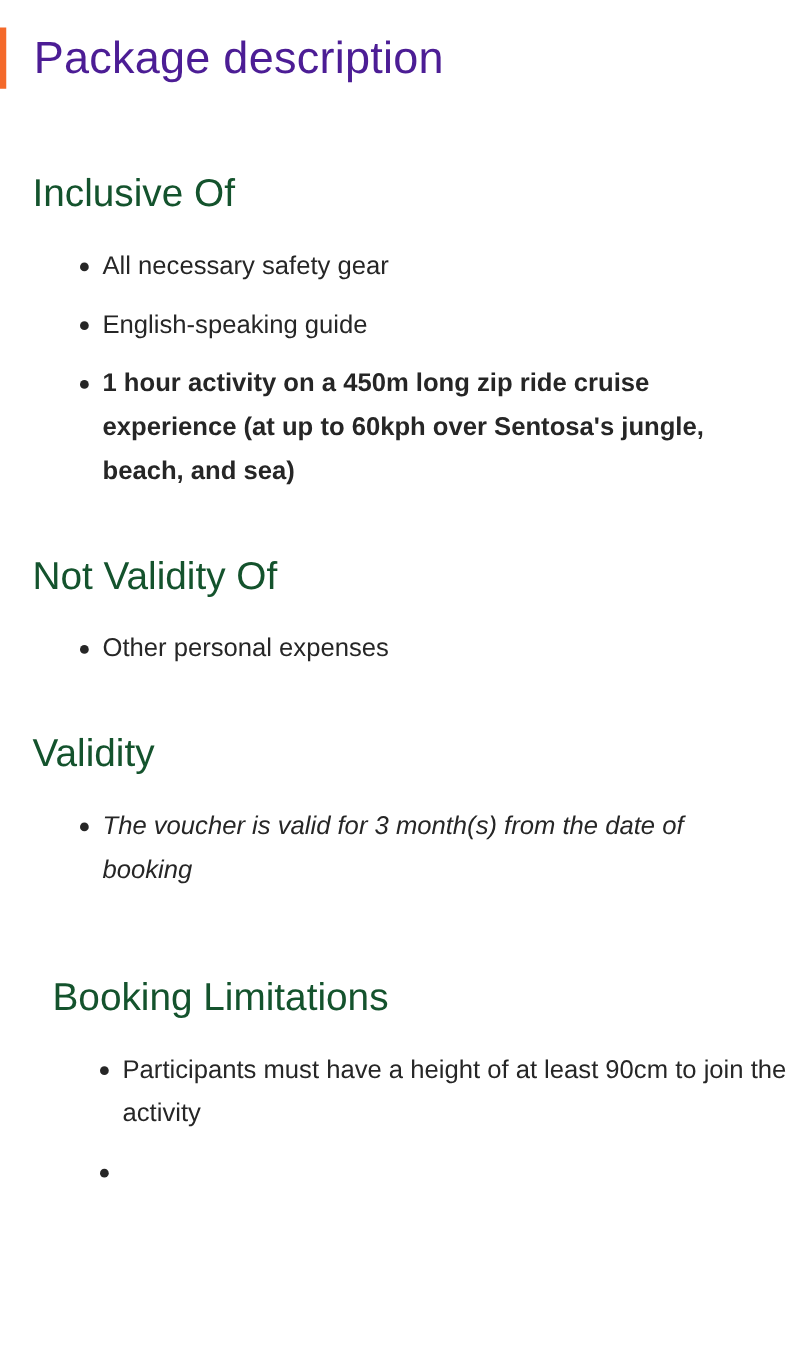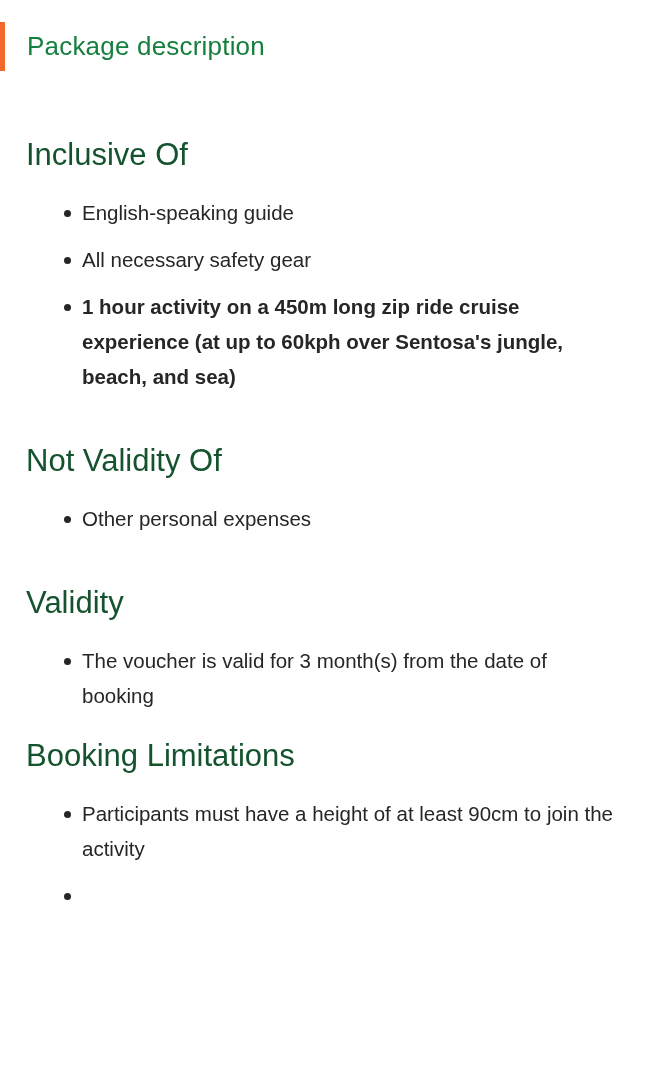--- a/index.html
+++ b/index.html
@@ -5,21 +5,21 @@
   html, body { margin: 0; padding: 0; background: #ffffff; }
   body {
     width: 648px; height: 1080px; overflow: hidden; position: relative;
     font-family: "Liberation Sans", "DejaVu Sans", sans-serif;
     color: #222222;
   }
   .title-row { position: absolute; left: 0; top: 22px; height: 49px; width: 648px; }
   .accent-bar { position: absolute; left: 0; top: 0; width: 5px; height: 49px; background: #f4692a; }
   .page-title {
     position: absolute; left: 27px; top: 4px; margin: 0;
-    font-size: 26px; font-weight: 400; line-height: 40px; color: #15803d; letter-spacing: 0.2px;
+    font-size: 36px; font-weight: 400; line-height: 40px; color: #4c1d95; letter-spacing: 0.2px;
   }
   .section { position: absolute; left: 26px; width: 600px; }
   .section h2 {
     margin: 0; font-size: 31px; font-weight: 400; line-height: 36px; color: #14532d;
   }
   .section ul { margin: 0; padding: 0; list-style: none; }
   .section li {
     position: relative; padding-left: 56px; font-size: 20.5px; line-height: 35px;
     color: #262626; margin-top: 12px;
   }
@@ -33,39 +33,39 @@
 <body>
 
 <div class="title-row">
   <div class="accent-bar"></div>
   <h1 class="page-title">Package description</h1>
 </div>
 
 <div class="section" style="top:137px;">
   <h2>Inclusive Of</h2>
   <ul style="margin-top:22px; width:560px;">
+    <li><span class="bullet"></span><span>All necessary safety gear</span></li>
     <li><span class="bullet"></span><span>English-speaking guide</span></li>
-    <li><span class="bullet"></span><span>All necessary safety gear</span></li>
     <li style="width:490px;font-weight:bold;"><span class="bullet"></span><span>1 hour activity on a 450m long zip ride cruise experience (at up to 60kph over Sentosa's jungle, beach, and sea)</span></li>
   </ul>
 </div>
 
 <div class="section" style="top:443px;">
   <h2>Not Validity Of</h2>
   <ul style="margin-top:22px;">
     <li><span class="bullet"></span><span>Other personal expenses</span></li>
   </ul>
 </div>
 
 <div class="section" style="top:585px;">
   <h2>Validity</h2>
   <ul style="margin-top:22px;">
-    <li style="width:520px;"><span class="bullet"></span><span>The voucher is valid for 3 month(s) from the date of booking</span></li>
+    <li style="width:520px;font-style:italic;"><span class="bullet"></span><span>The voucher is valid for 3 month(s) from the date of booking</span></li>
   </ul>
 </div>
 
-<div class="section" style="top:738px;">
+<div class="section" style="top:780px;margin-left:16px;">
   <h2>Booking Limitations</h2>
   <ul style="margin-top:22px;">
     <li style="width:560px;"><span class="bullet"></span><span>Participants must have a height of at least 90cm to join the activity</span></li>
     <li style="width:520px;"><span class="bullet"></span></li>
   </ul>
 </div>
 
 </body></html>

